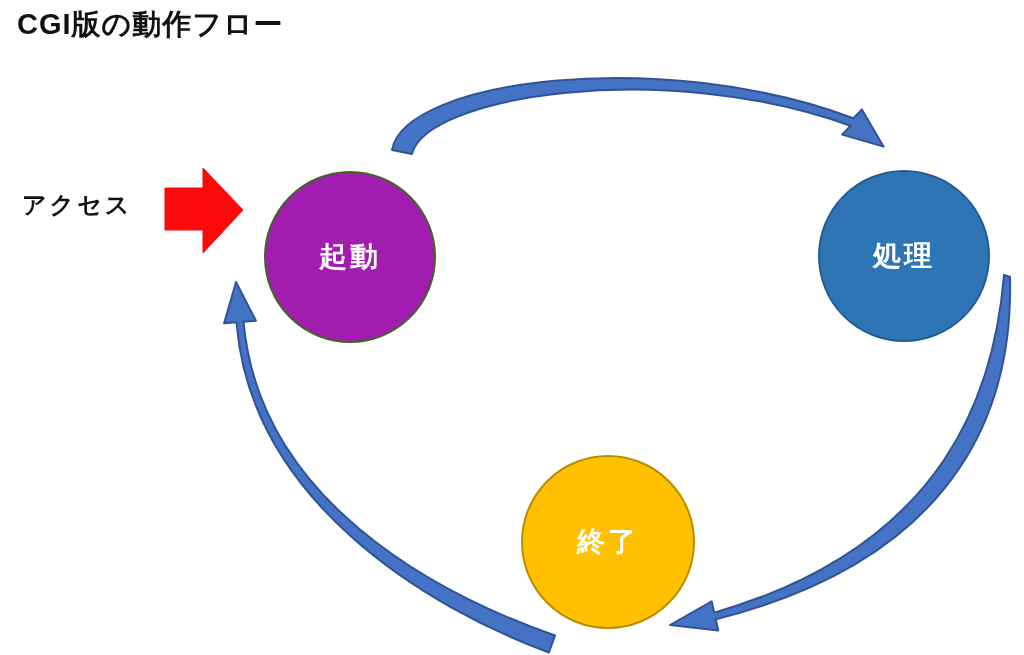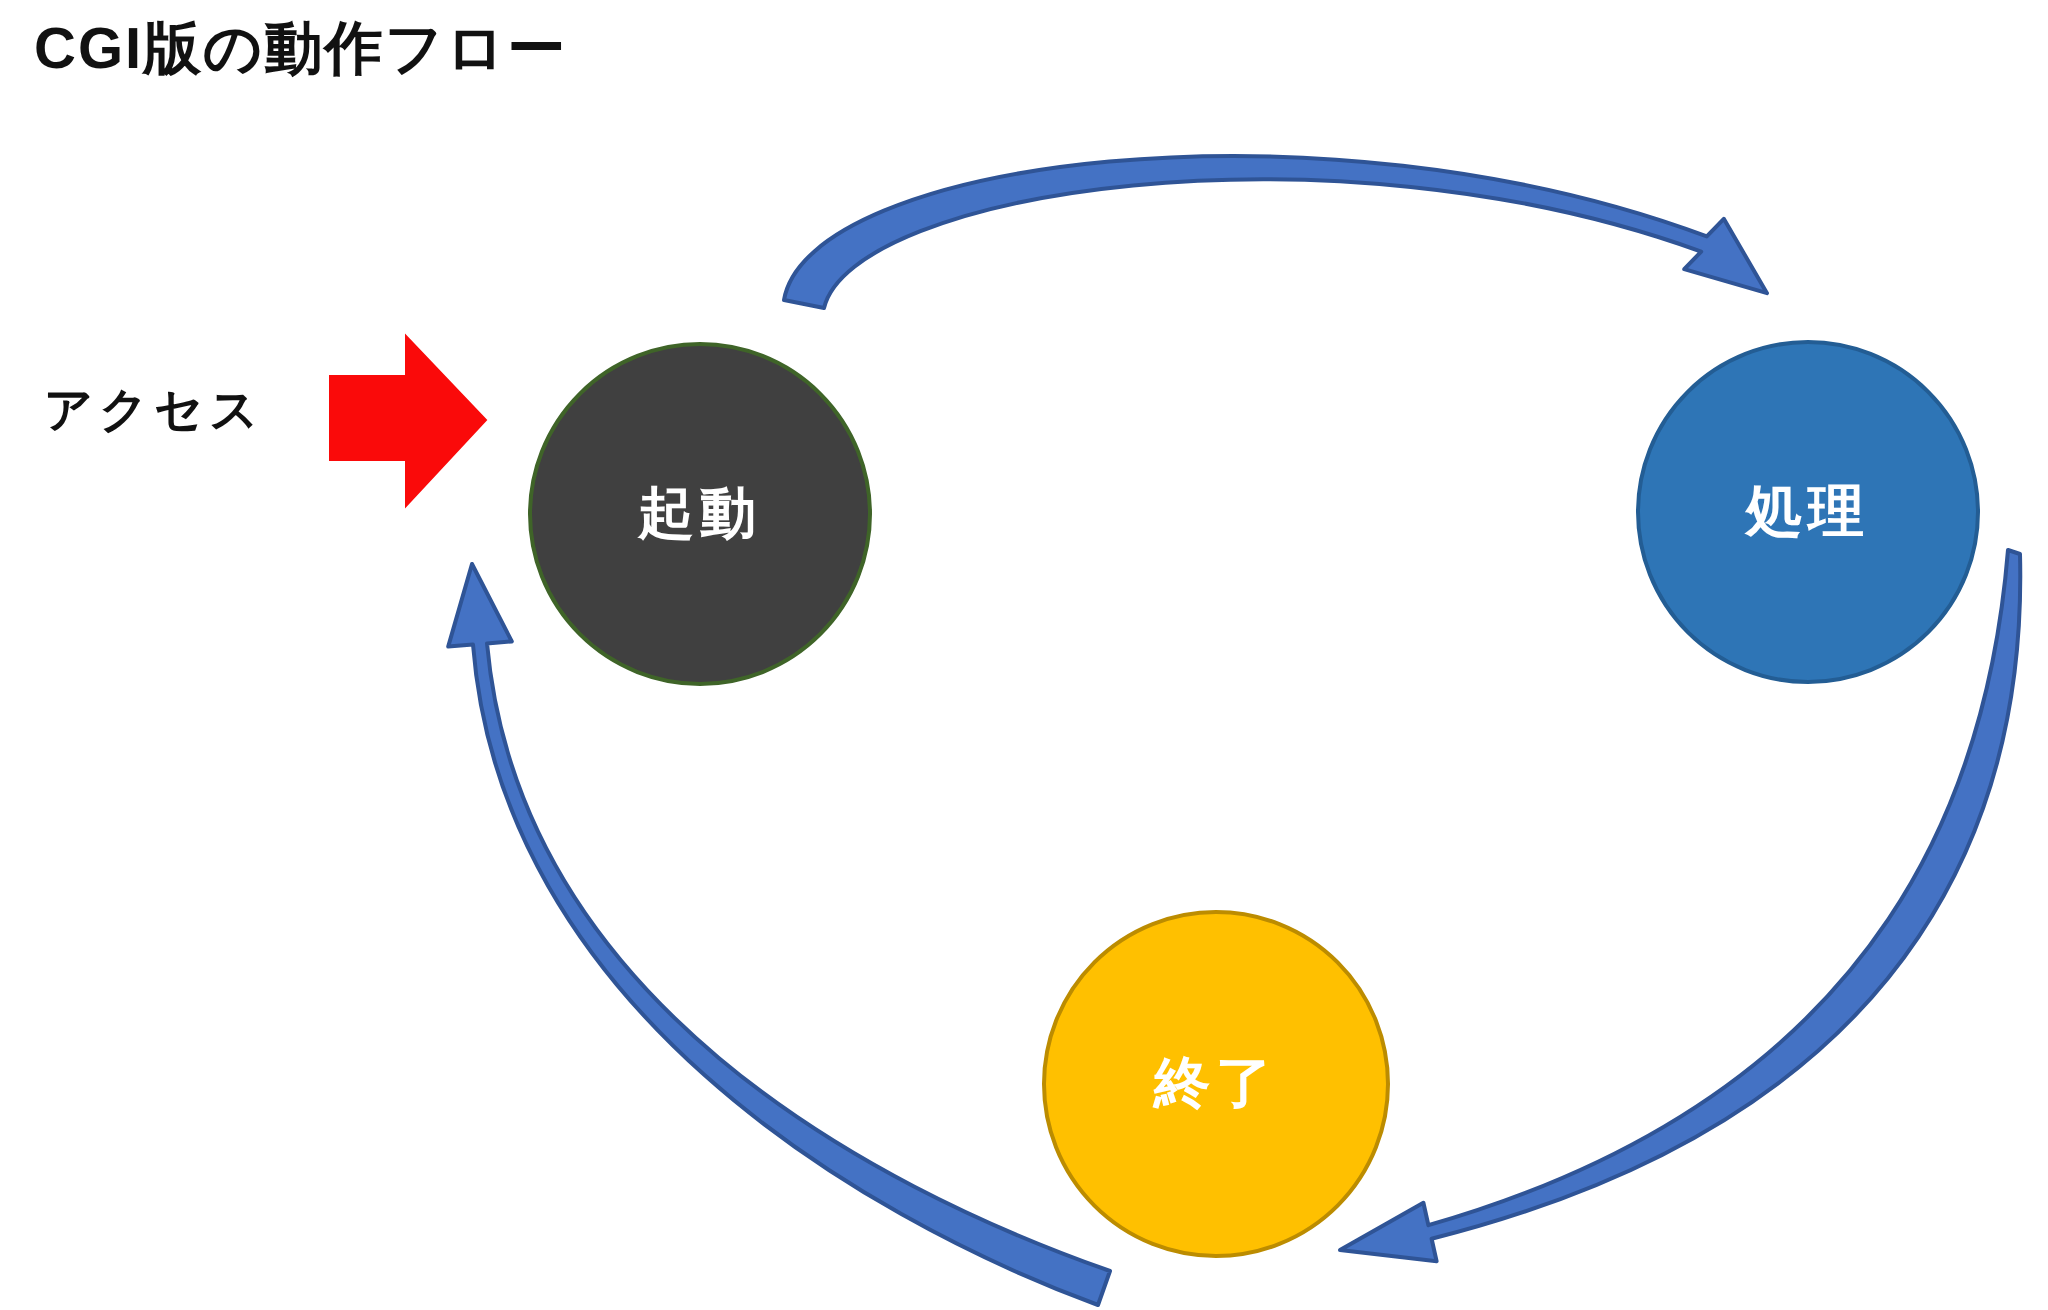--- a/index.html
+++ b/index.html
@@ -58,21 +58,21 @@
          Z" fill="#4472C4" stroke="#2F5496"></path>
 
     <path class="flow-arrow" d="M 549,652.5
          C 427,607.5 250.5,501 236.5,322.3
          L 224.1,323.3 L 236,282 L 255.9,320.7
          L 243.5,321.7
          C 259.5,499 432.7,592.5 555,635.5
          Z" fill="#4472C4" stroke="#2F5496"></path>
   </svg>
 
-  <div class="node node-start" style="background: #404040; border-color: rgb(63, 100, 40); color: rgb(255, 255, 255); text-align: right;">
+  <div class="node node-start" style="background: #a21caf; border-color: rgb(63, 100, 40); color: rgb(255, 255, 255); text-align: right;">
     <span>起動</span>
   </div>
 
   <div class="node node-process" style="background: rgb(46, 117, 182); border-color: rgb(35, 93, 148); color: rgb(255, 255, 255);">
     <span>処理</span>
   </div>
 
   <div class="node node-end" style="background: rgb(255, 192, 0); border-color: rgb(188, 140, 0); color: rgb(255, 255, 255);">
     <span>終了</span>
   </div>

